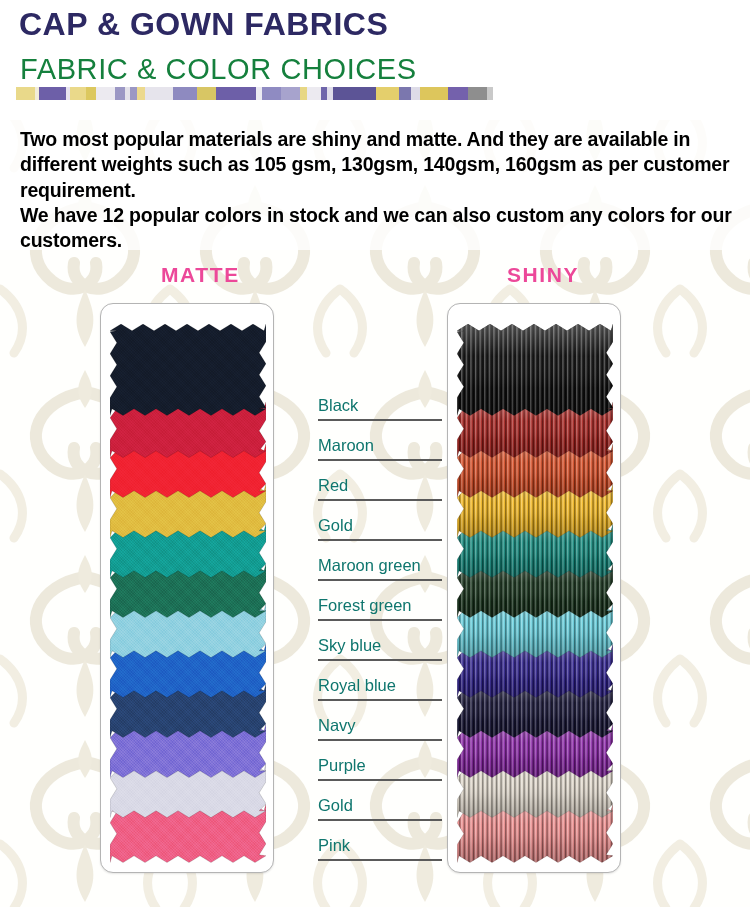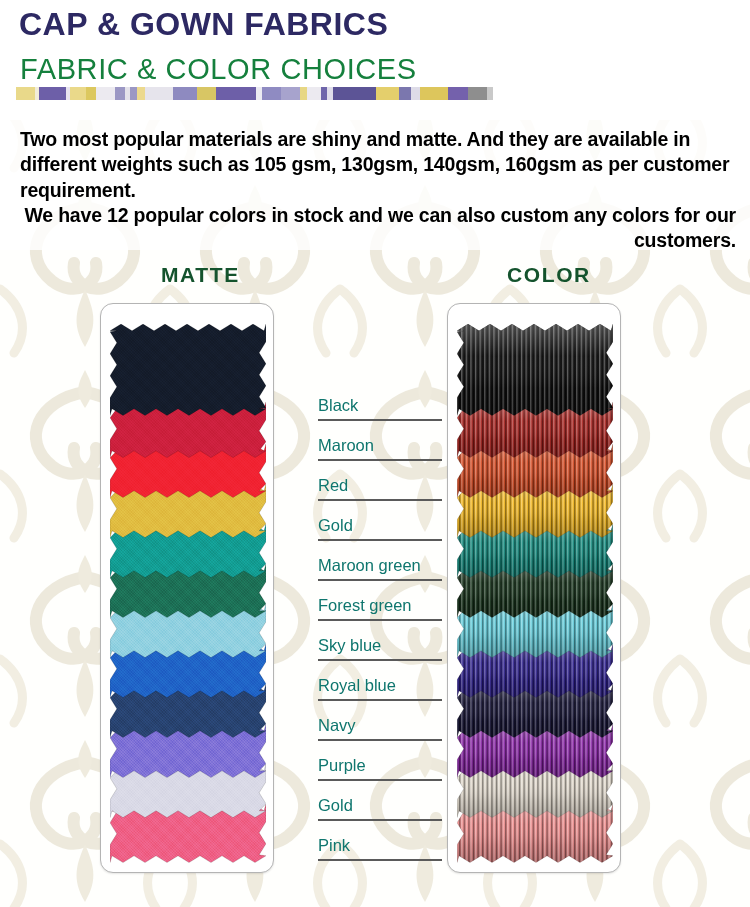--- a/index.html
+++ b/index.html
@@ -77,29 +77,29 @@
     left: 20px;
     top: 127px;
     width: 716px;
     font-size: 19.5px;
     font-weight: bold;
     line-height: 1.30;
     color: #000000;
     letter-spacing: -0.2px;
     font-family: "Liberation Sans", sans-serif;
   }
-  .intro-text .line2 { display: block; text-align: right; }
+  .intro-text .line2 { display: block; }
 
   
   .section-title {
     position: absolute;
     font-size: 21px;
     font-weight: bold;
     letter-spacing: 1.6px;
-    color: #14532d;
+    color: #ec4899;
     font-family: "Liberation Sans", sans-serif;
   }
   .section-title.matte { left: 161px; top: 263px; }
   .section-title.shiny { left: 507px; top: 263px; }
 
   
   .swatch-card {
     position: absolute;
     top: 303px;
     width: 174px;
@@ -251,21 +251,21 @@
         <div class="rule-seg" style="width: 9px; background: rgb(201, 201, 201);"></div>
       </div>
   </div>
 
   <div class="intro-text">
     <span>Two most popular materials are shiny and matte. And they are available in different weights such as 105 gsm, 130gsm, 140gsm, 160gsm as per customer requirement.</span>
     <span class="line2">We have 12 popular colors in stock and we can also custom any colors for our customers.</span>
   </div>
 
   <div class="section-title matte">MATTE</div>
-  <div class="section-title shiny">COLOR</div>
+  <div class="section-title shiny">SHINY</div>
 
   <div class="swatch-card matte">
     <div class="swatch-stack" id="matte-stack">
         <div class="swatch" style="top: -6.82px; height: 91.64px; z-index: 12;">
           <svg width="156" height="91.64" viewBox="0 0 156 91.64" style="position: absolute; left: 0px; top: 0px;">
             <defs>
               <clipPath id="matte-stack-clip-0">
                 <polygon points="0.0,6.8 11.0,0.0 22.0,6.8 33.0,0.0 44.0,6.8 55.0,0.0 66.0,6.8 77.0,0.0 88.0,6.8 99.0,0.0 110.0,6.8 121.0,0.0 132.0,6.8 143.0,0.0 154.0,6.8 156.0,0.0 156.0,17.8 149.2,28.8 156.0,39.8 149.2,50.8 156.0,61.8 149.2,72.8 156.0,83.8 149.2,84.8 156.0,84.8 145.0,91.6 134.0,84.8 123.0,91.6 112.0,84.8 101.0,91.6 90.0,84.8 79.0,91.6 68.0,84.8 57.0,91.6 46.0,84.8 35.0,91.6 24.0,84.8 13.0,91.6 2.0,84.8 0.0,91.6 0.0,73.8 6.8,62.8 0.0,51.8 6.8,40.8 0.0,29.8 6.8,18.8 0.0,7.8 6.8,6.8"></polygon>
               </clipPath>
             </defs>

